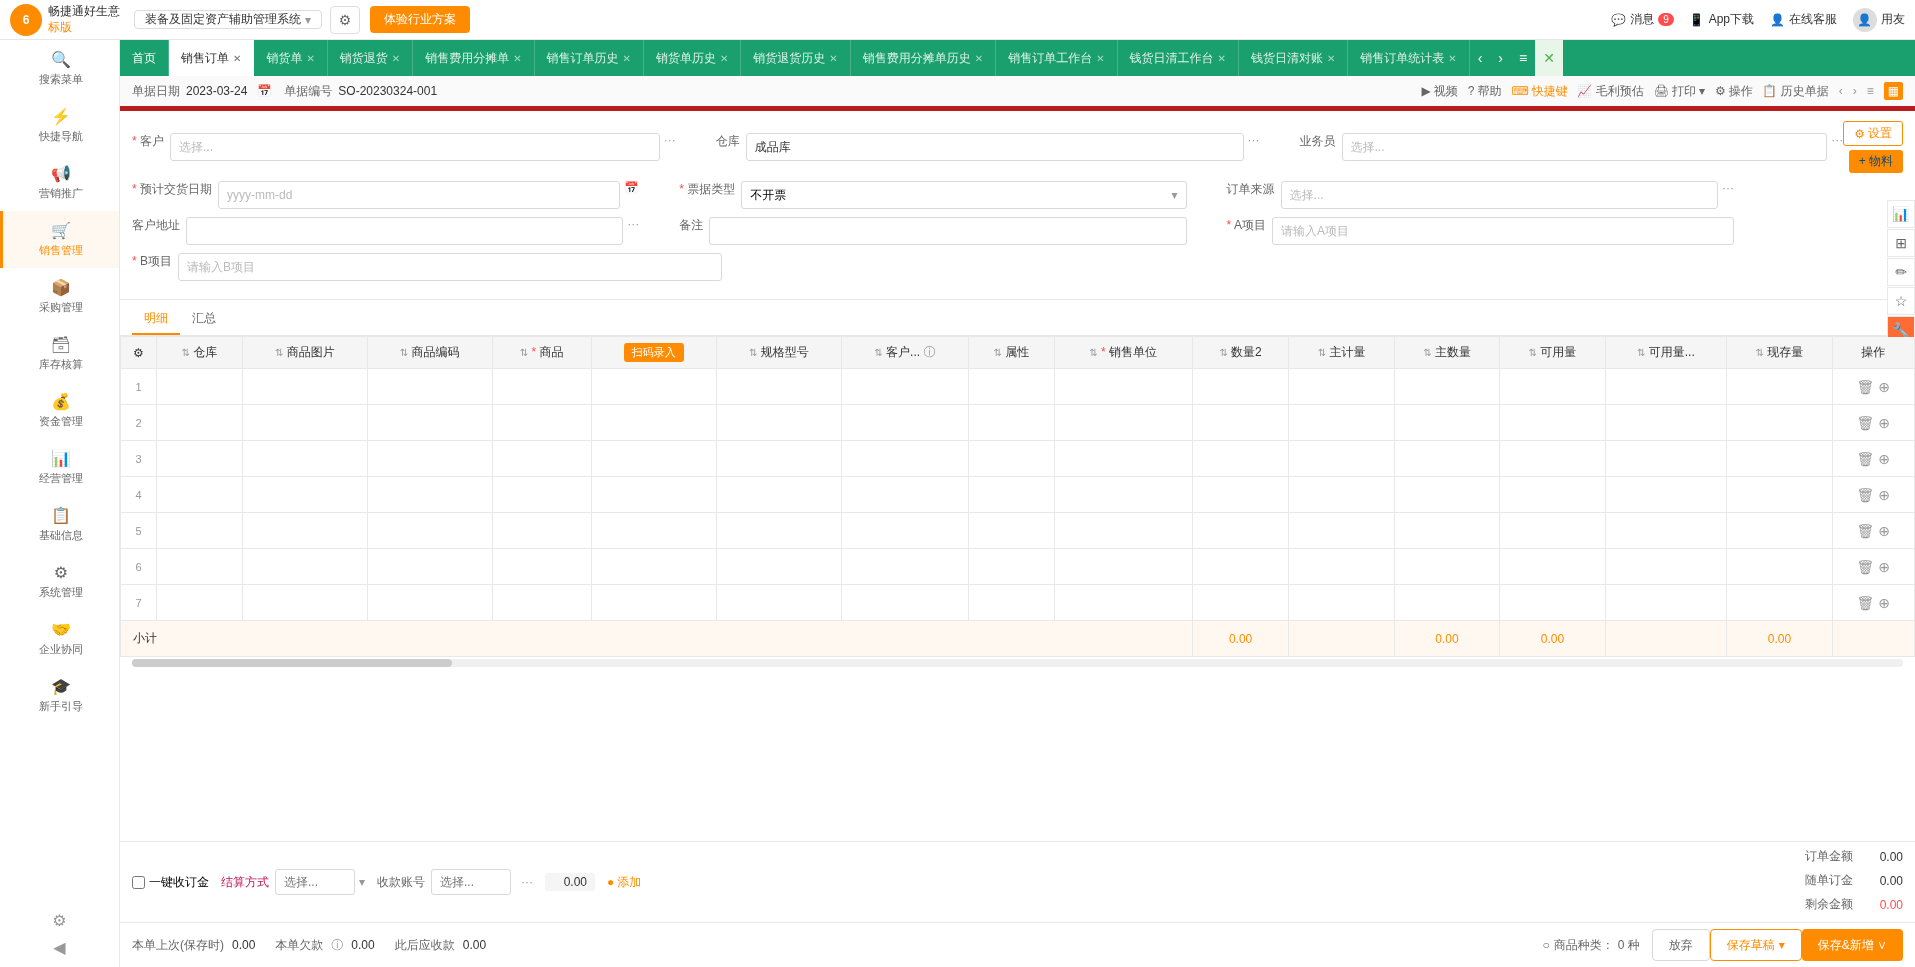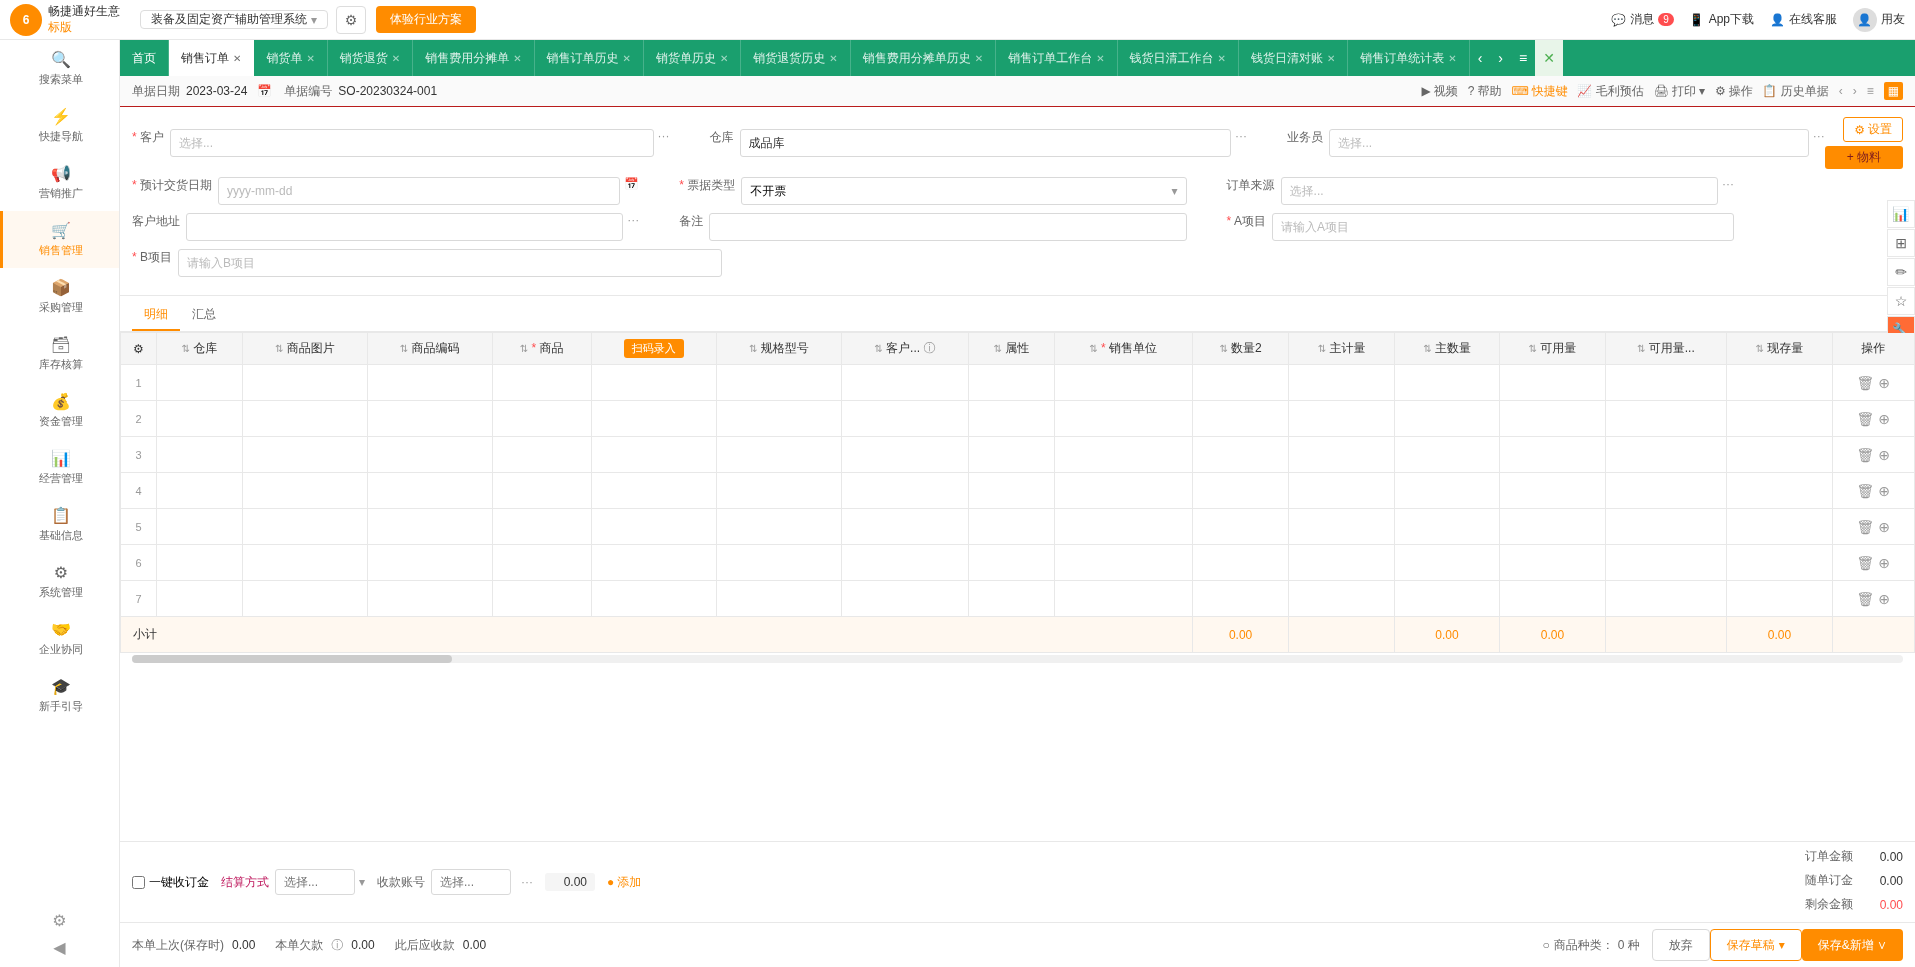--- a/index.html
+++ b/index.html
@@ -28,21 +28,21 @@
       display: flex; align-items: center; justify-content: center;
       color: #fff; font-size: 14px; font-weight: bold;
     }
     .logo-text { font-size: 11px; color: #333; line-height: 1.3; }
     .system-title {
       display: flex; align-items: center; gap: 4px;
       padding: 0 10px;
       background: #fff;
       border: 1px solid #ddd;
       border-radius: 4px;
-      margin-left: 10px;
+      margin-left: 4px;
       font-size: 12px;
       color: #333;
       text-align: right;
     }
     .industry-btn {
       margin-left: 10px;
       padding: 5px 14px;
       background: #ff8c00;
       color: #fff;
       border: none;
@@ -173,21 +173,21 @@
       overflow: hidden;
       position: relative;
     }
 
     
     .form-toolbar {
       display: flex;
       align-items: center;
       justify-content: space-between;
       padding: 6px 12px;
-      border-bottom: 1px solid #b91c1c;
+      border-bottom: 5px solid #b91c1c;
       background: #fafafa;
       flex-shrink: 0;
       text-align: right;
     }
     .form-toolbar-left { display: flex; align-items: center; gap: 12px; }
     .form-toolbar-right { display: flex; align-items: center; gap: 10px; font-size: 12px; color: #666; }
     .toolbar-field { display: flex; align-items: center; gap: 6px; }
     .toolbar-label { color: #666; }
     .toolbar-value { color: #333; font-weight: 500; }
     .toolbar-btn {
@@ -675,21 +675,21 @@
             <span class="field-label">业务员</span>
             <input class="field-input" type="text" placeholder="选择..." style="">
             <span class="field-dots more-btn">···</span>
           </div>
 
           <div style="display:flex;flex-direction:column;gap:4px;margin-left:auto;align-items:flex-end;">
             <button style="background:#fff;border:1px solid #ff8c00;color:#ff8c00;padding:3px 10px;border-radius:3px;cursor:pointer;font-size:12px;display:flex;align-items:center;gap:3px;">
               <span>⚙</span>
               <span>设置</span>
             </button>
-            <button style="background:#ff8c00;border:none;color:#7f1d1d;padding:3px 22px;border-radius:3px;cursor:pointer;font-size:12px;text-align:center;">
+            <button style="background:#ff8c00;border:none;color:#0c4a6e;padding:3px 10px;border-radius:3px;cursor:pointer;font-size:12px;text-align:center;">
               <span>+ 物料</span>
             </button>
           </div>
         </div>
 
         <div class="form-row">
           <div class="form-field" style="flex:1.5;">
             <span class="field-label">
               <span class="field-required">*</span>
               <span>预计交货日期</span>

